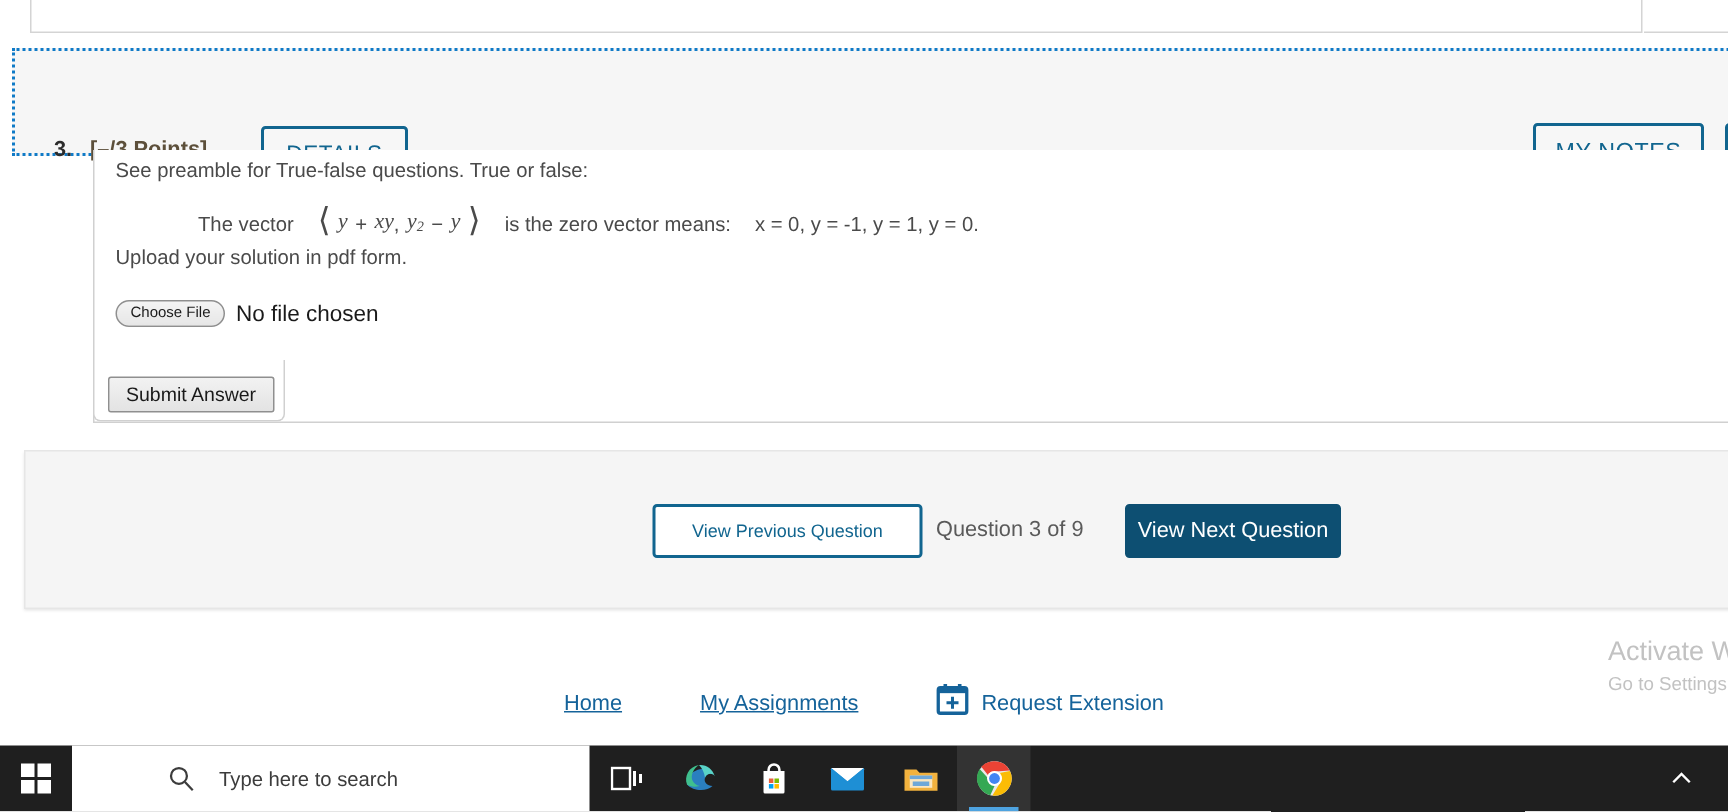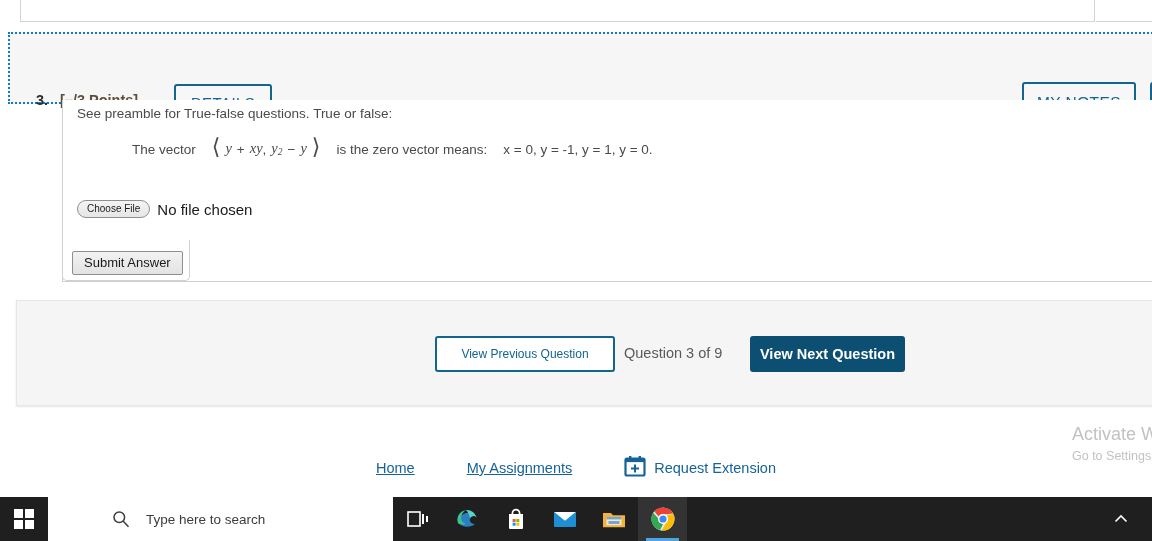--- a/index.html
+++ b/index.html
@@ -132,23 +132,23 @@
     border: 2px solid #11658f; background: #fff; color: #11658f;
     font-size: 12px; border-radius: 3px;
     display:flex; align-items:center; justify-content:center; cursor:pointer;
     font-family: "Liberation Sans", sans-serif;
   }
   .nav-label {
     position: absolute; left: 624px; top: 345px;
     font-size: 14.5px; color: #5a5a5a; white-space: nowrap;
   }
   .nav-next {
-    position: absolute; left: 750px; top: 336px; width: 155px; height: 36px;
+    position: absolute; left: 750px; top: 336px; width: 144px; height: 36px;
     border: 2px solid #0d4f72; background: #0d4f72; color: #ffffff;
-    font-size: 14.5px; font-weight: bold; border-radius: 3px;
+    font-size: 14.5px; font-weight: normal; border-radius: 3px;
     display:flex; align-items:center; justify-content:center; cursor:pointer;
     font-family: "Liberation Sans", sans-serif;
   }
 
   
   .footer-links {
     position: absolute; left: 0; top: 455px; width: 1152px;
     display: flex; justify-content: center; align-items: center; gap: 0;
   }
   .flink {
@@ -237,20 +237,21 @@
     <span class="sp"></span>
     <span class="mi">y</span>
     <span class="sp"></span>
     <span class="paren">⟩</span>
     <span class="gap"></span>
     <span>is the zero vector means:</span>
     <span class="gap"></span>
     <span>x = 0, y = -1, y = 1, y = 0.</span>
   </div>
 
+  <div class="q-text" id="upload-instruction">Upload your solution in pdf form.</div>
 
   <div class="file-row">
     <button class="choose-file-btn">Choose File</button>
     <span class="file-status">No file chosen</span>
   </div>
 
   <div class="submit-box"></div>
   <button class="submit-btn">Submit Answer</button>
 
   <div class="nav-panel"></div>

